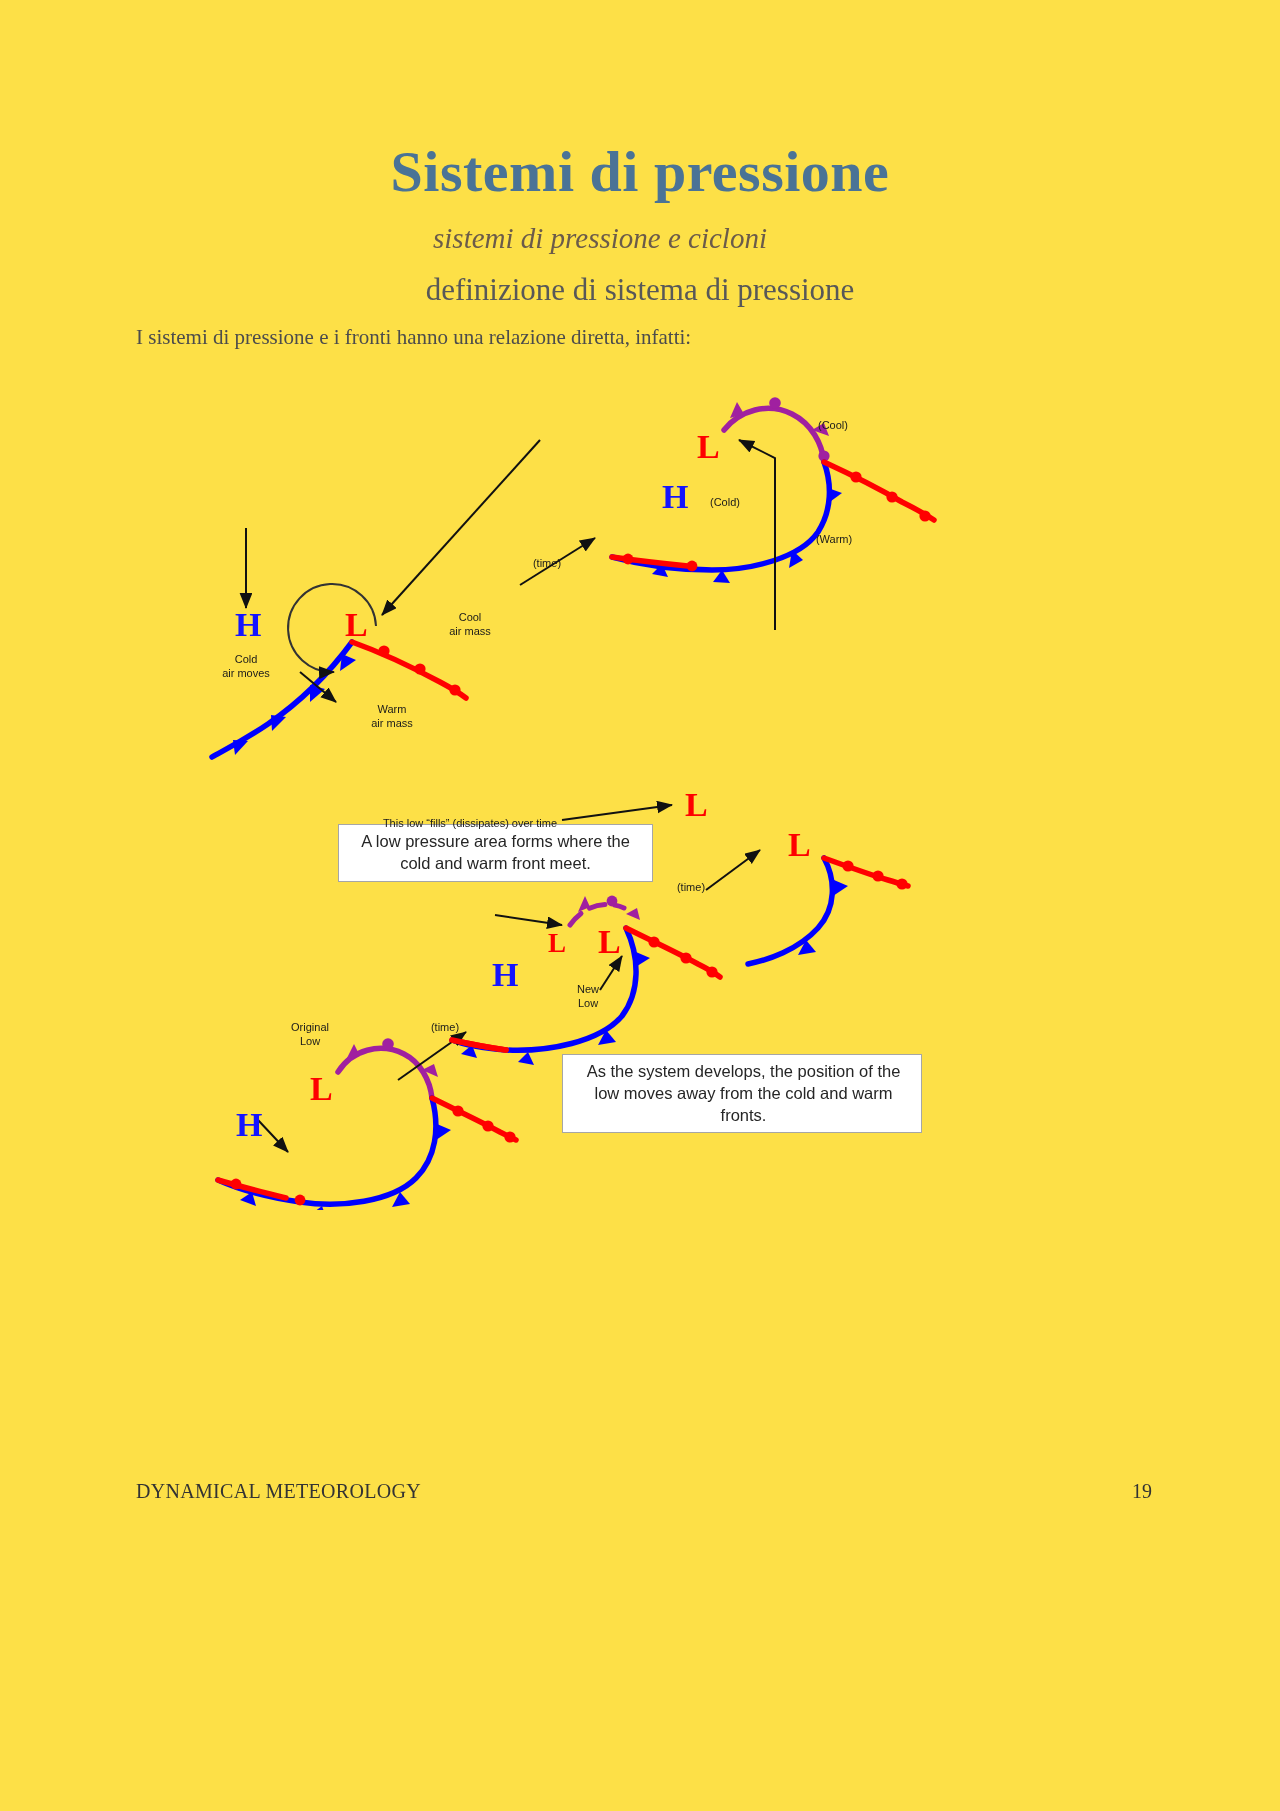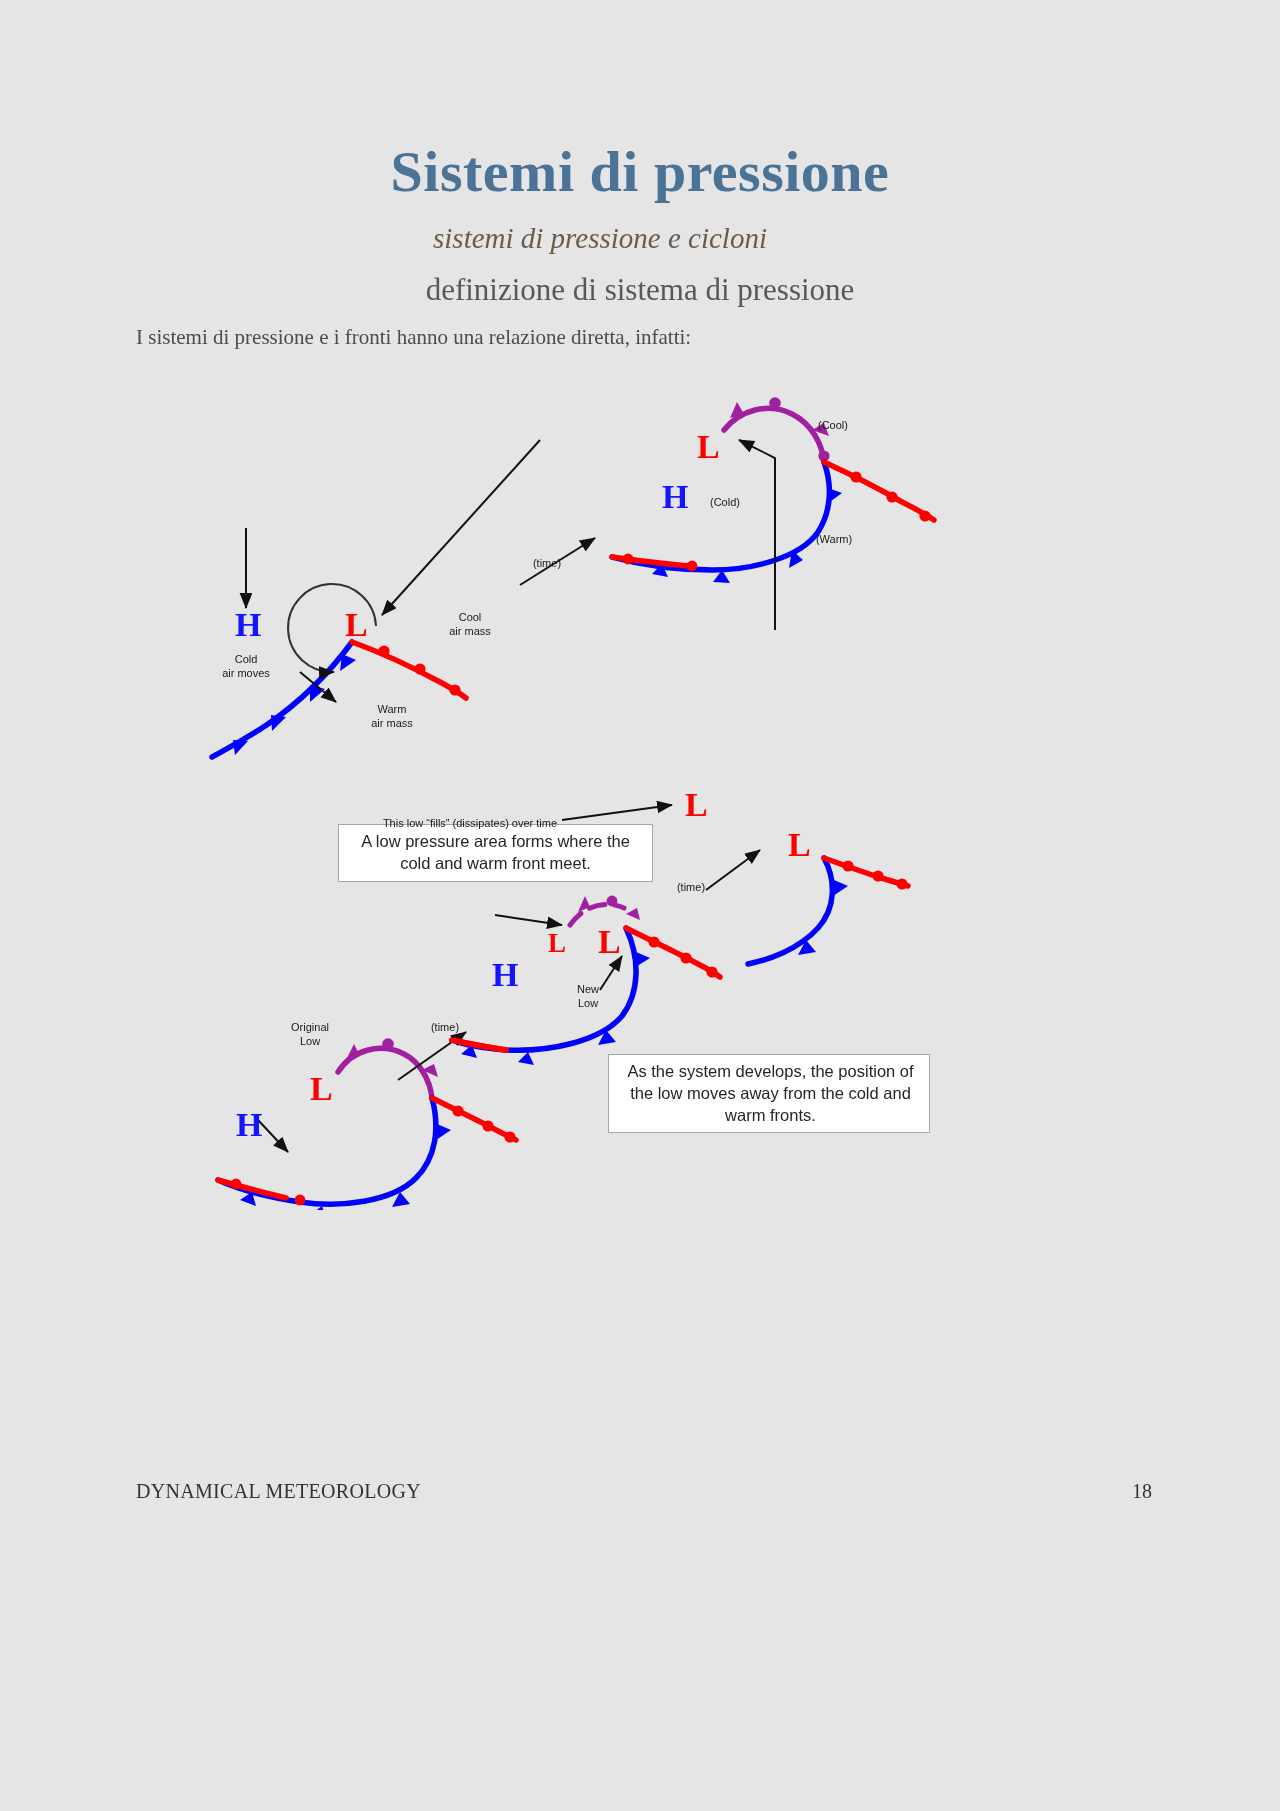--- a/index.html
+++ b/index.html
@@ -11,21 +11,21 @@
   body {
     width: 1280px;
     height: 1811px;
     position: relative;
     font-family: "Liberation Serif", serif;
     overflow: hidden;
   }
   .page {
     position: absolute;
     inset: 0;
-    background: #e5e5e5;
+    background: #fde047;
   }
 
   
   #page-title {
     position: absolute;
     top: 138px;
     left: 0;
     width: 1280px;
     text-align: center;
     font-family: "Liberation Serif", serif;
@@ -102,21 +102,21 @@
     font-family: "Liberation Sans", sans-serif;
     font-size: 16.5px;
     line-height: 1.32;
     color: #262626;
     text-align: center;
     padding: 6px 8px;
     margin-top: 44px;
   }
   #callout-low-forms { left: 338px; top: 400px; width: 315px; }
   #callout-high-pressure { left: 208px; top: 474px; width: 168px; }
-  #callout-system-develops { left: 608px; top: 630px; width: 322px; padding-left: 11px; }
+  #callout-system-develops { left: 562px; top: 630px; width: 360px; padding-left: 11px; }
 
   
   .dlabel {
     position: absolute;
     font-family: "Liberation Sans", sans-serif;
     font-size: 11px;
     line-height: 1.3;
     color: #1a1a1a;
     text-align: center;
     white-space: pre-line;
@@ -340,15 +340,15 @@
     <div class="hl l" style="left:310px; top:692px;">L</div>
 
     <div class="hl h" style="left:236px; top:728px;">H</div>
 
     <div class="dlabel" style="left:412px; top:640px; width:66px;">(time)</div>
 
 
   </div>
 
   <div id="footer-left">DYNAMICAL METEOROLOGY</div>
-  <div id="footer-page">18</div>
+  <div id="footer-page">19</div>
 
 </div>
 
 </body></html>

